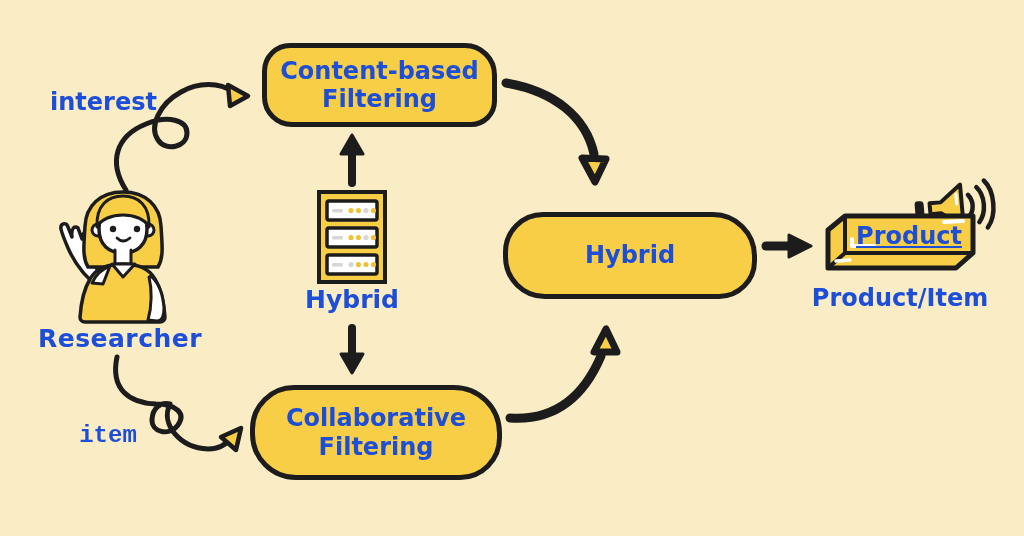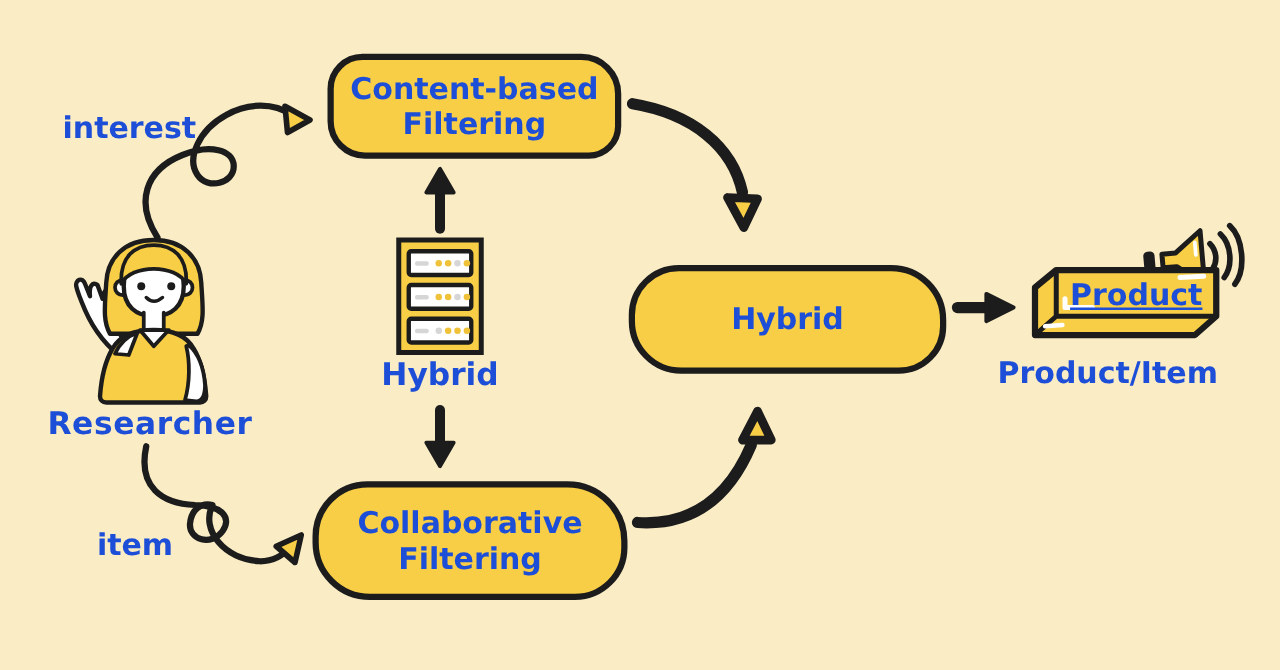--- a/index.html
+++ b/index.html
@@ -28,21 +28,21 @@
                    border-radius:44px 48px 42px 46px; font-size:24px; line-height:29px;text-align:center; }
   #hybrid-node   { left:503px; top:212px; width:254px; height:87px;
                    border-radius:40px 44px 38px 42px; font-size:24px; line-height:29px; }
   .lbl {
     position:absolute; font-weight:700; z-index:4;
   }
   #interest-label    { left:50px;  top:88px;  width:118px; font-size:24px; text-align:left; }
   #item-ratings-label{ left:52px;  top:421px; width:112px; font-size:24px; line-height:30px; text-align:center; }
   #researcher-label  { left:28px;  top:324px; width:184px; font-size:25px; text-align:center; letter-spacing:0.5px; }
   #papers-label      { left:298px; top:285px; width:108px; font-size:25px; text-align:center; }
-  #output-label      { left:798px; top:283px; width:204px; font-size:24px; line-height:30px; text-align:left; }
+  #output-label      { left:798px; top:283px; width:204px; font-size:24px; line-height:30px; text-align:center; }
   #product-label     { left:845px; top:220px; width:128px; height:32px; font-size:24px;
                        text-align:center; line-height:32px; z-index:5;text-decoration:underline; }
   svg { position:absolute; left:0; top:0; z-index:2; }
 </style>
 </head>
 <body>
 
 <div class="canvas">
 
   <svg width="1024" height="536" viewBox="0 0 1024 536">
@@ -181,21 +181,21 @@
     <span>Filtering</span>
   </div>
 
   <div class="node" id="hybrid-node">
     <span>Hybrid</span>
   </div>
 
   <div class="lbl" id="interest-label">interest</div>
 
   <div class="lbl" id="item-ratings-label">
-    <span style="display:block;">item</span>
+    <span style="display:block;font-family:Liberation Mono, monospace;">item</span>
   </div>
 
   <div class="lbl" id="researcher-label">Researcher</div>
 
   <div class="lbl" id="papers-label">Hybrid</div>
 
   <div class="lbl" id="product-label">Product</div>
 
   <div class="lbl" id="output-label">
     <span style="display:block;">Product/Item</span>

